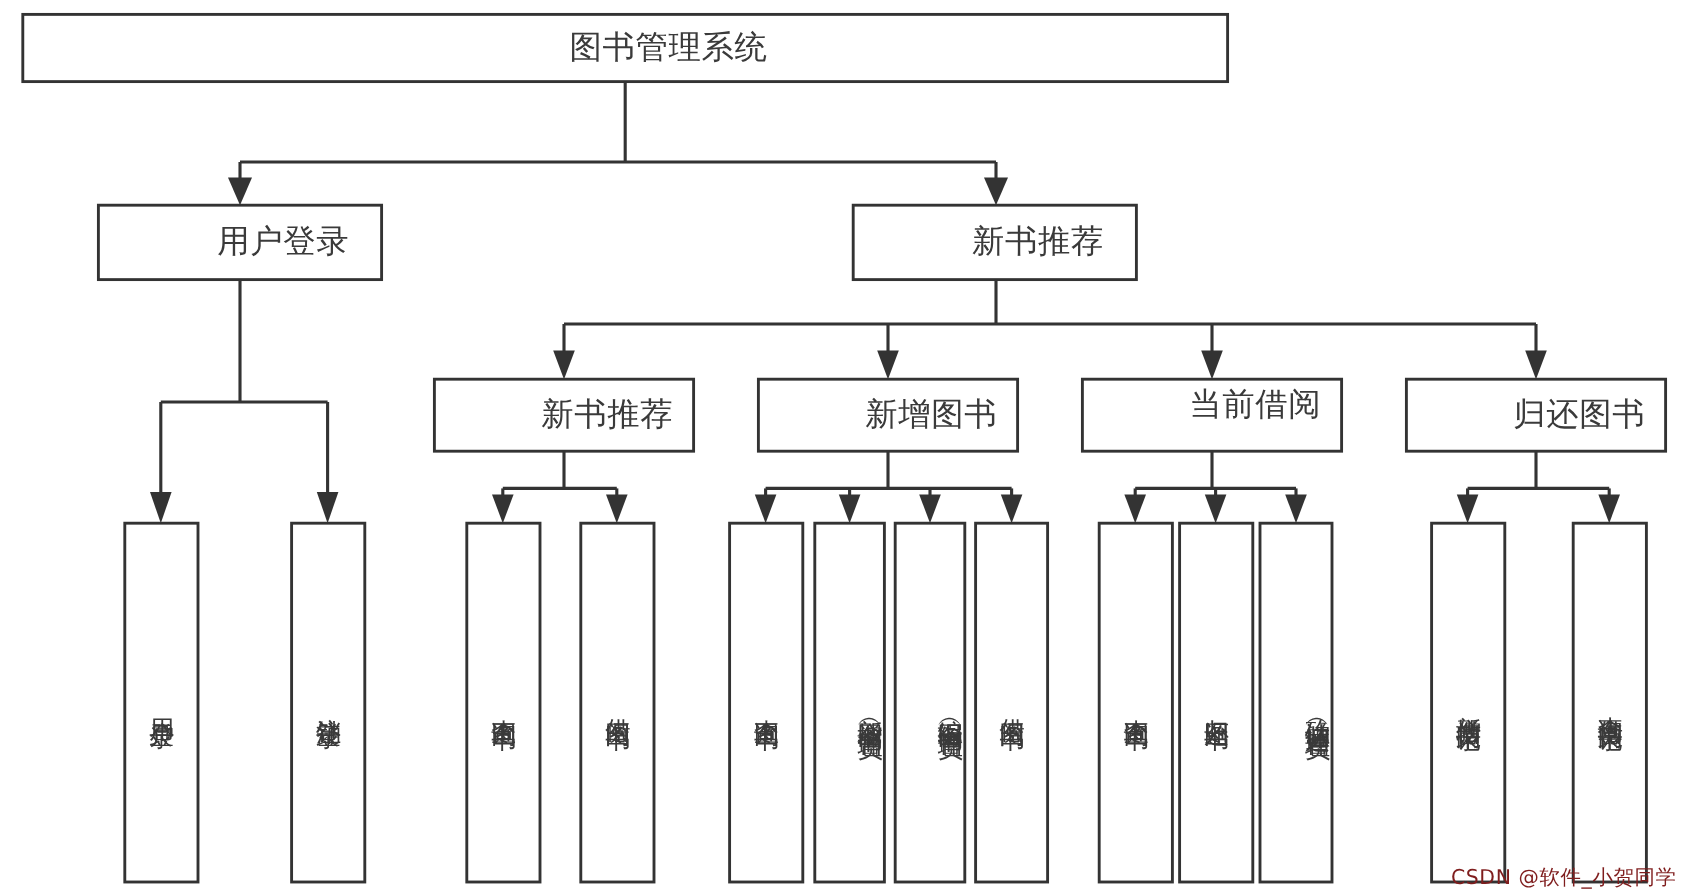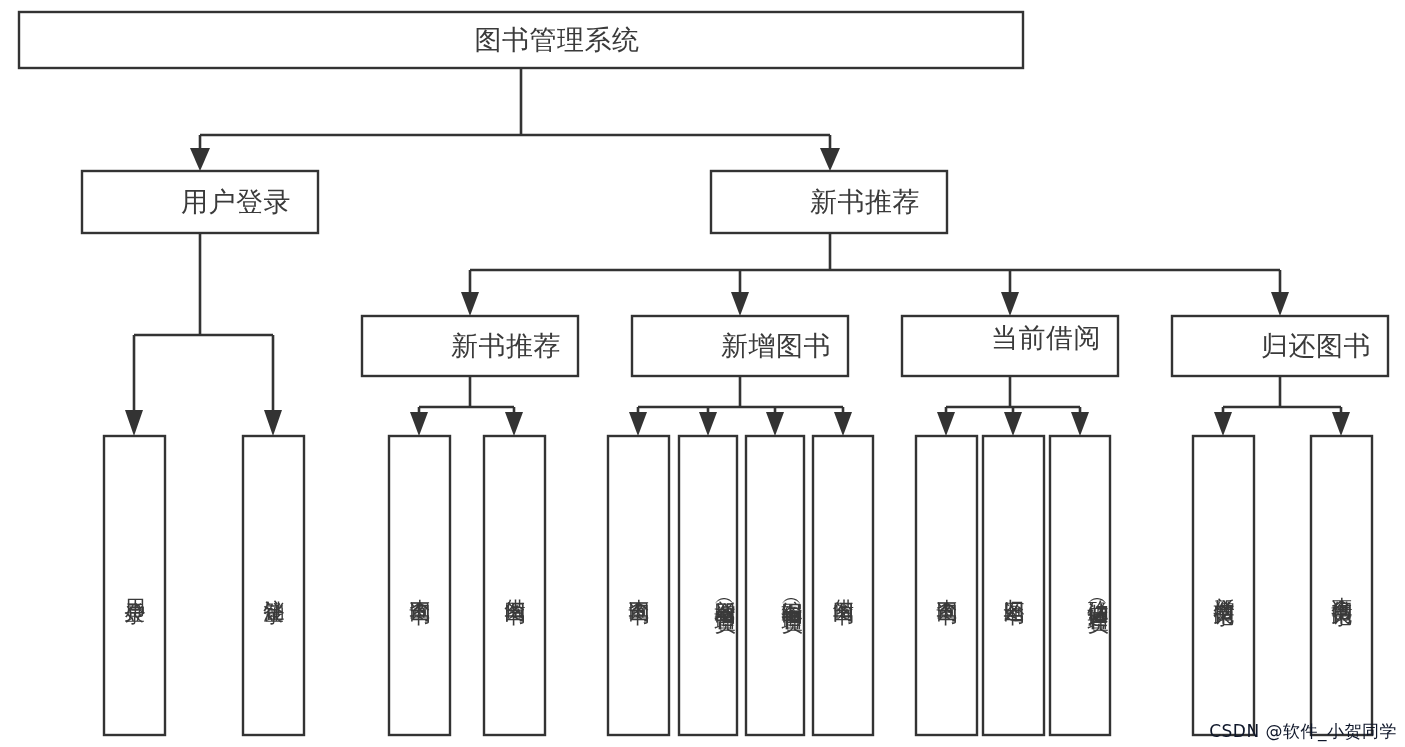--- a/index.html
+++ b/index.html
@@ -66,21 +66,21 @@
   }
   .node-label.vertical.centered {
     align-items: center;
     padding-top: 0;
   }
   .watermark {
     position: absolute;
     right: 8px;
     bottom: 4px;
     font-size: 17px;
-    color: #0f172a;
+    color: #7f1d1d;
     font-family: "DejaVu Sans", "Liberation Sans", sans-serif;
     white-space: nowrap;
     letter-spacing: 0.5px;
   }
 </style>
 </head>
 <body>
 
 <div id="diagram-root">
 

